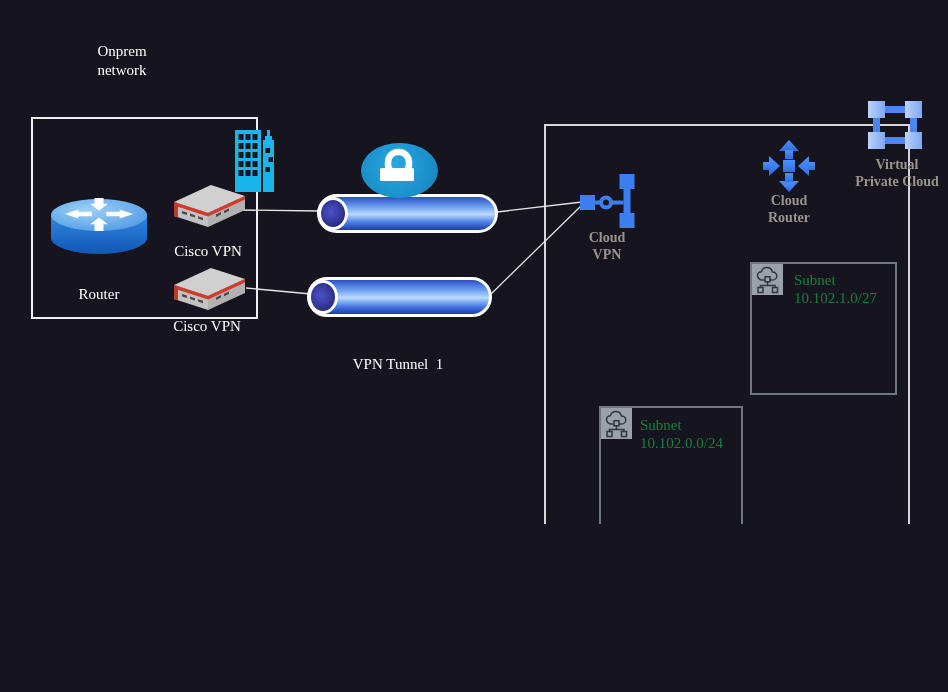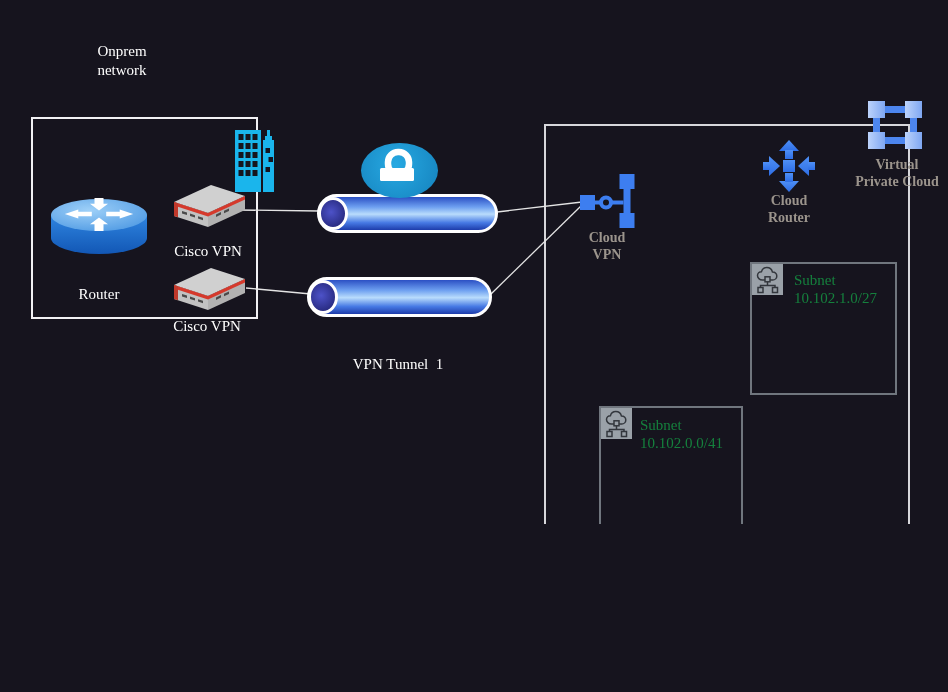--- a/index.html
+++ b/index.html
@@ -247,18 +247,18 @@
       <polyline points="8.5,23.5 8.5,21.5 23,21.5 23,23.5"></polyline>
     </g>
     <g fill="#9aa1a8" stroke="#33373d" stroke-width="1.5">
       <rect x="13" y="12.8" width="5" height="5"></rect>
       <rect x="6" y="23.5" width="5" height="5"></rect>
       <rect x="20.5" y="23.5" width="5" height="5"></rect>
     </g>
   </svg>
   <div class="lbl subnet-text" style="left:640px;top:416px;width:110px;">
     <div>Subnet</div>
-    <div>10.102.0.0/41</div>
+    <div>10.102.0.0/24</div>
   </div>
 
   <div id="blue-rect"></div>
 
 </div>
 
 </body></html>

